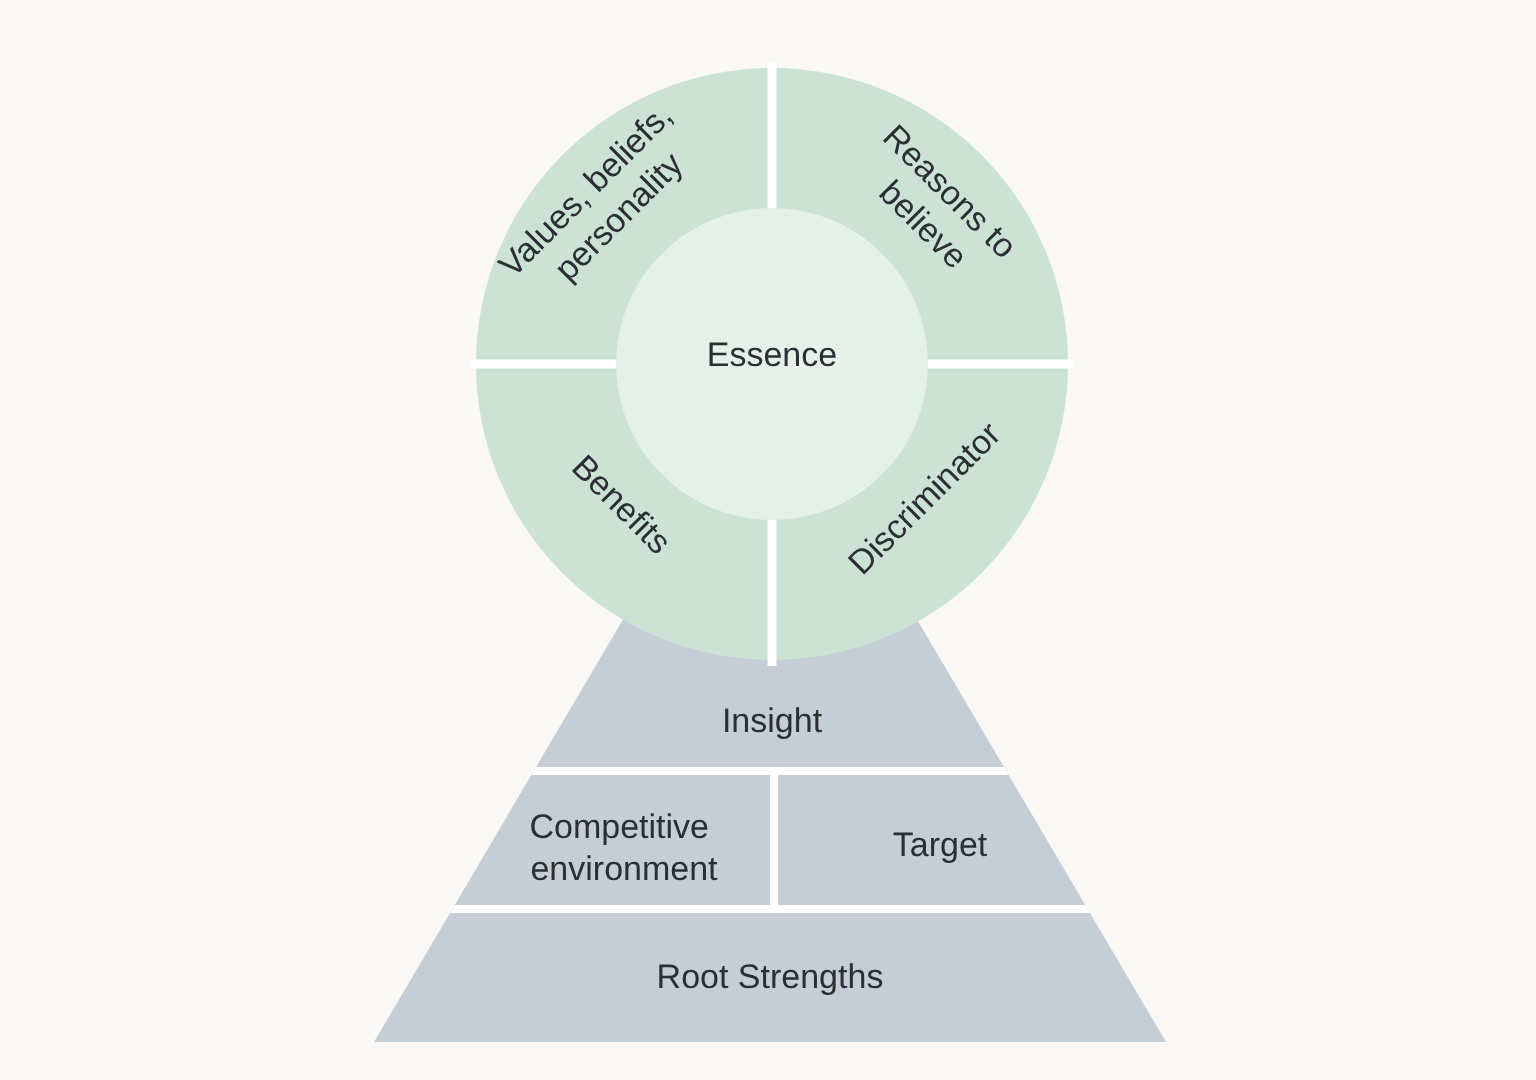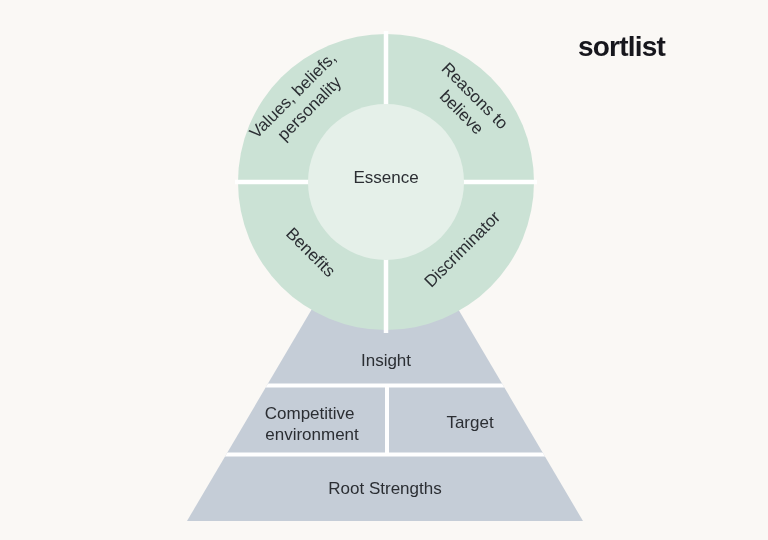--- a/index.html
+++ b/index.html
@@ -91,14 +91,13 @@
       </text>
 
       <text transform="translate(462,249) rotate(-45)" text-anchor="middle">
         <tspan x="0" y="6">Discriminator</tspan>
       </text>
 
       <text x="386" y="183" text-anchor="middle">Essence</text>
     </g>
   </svg>
 
-  <div class="logo">sortlist</div>
 </div>
 
 </body></html>

